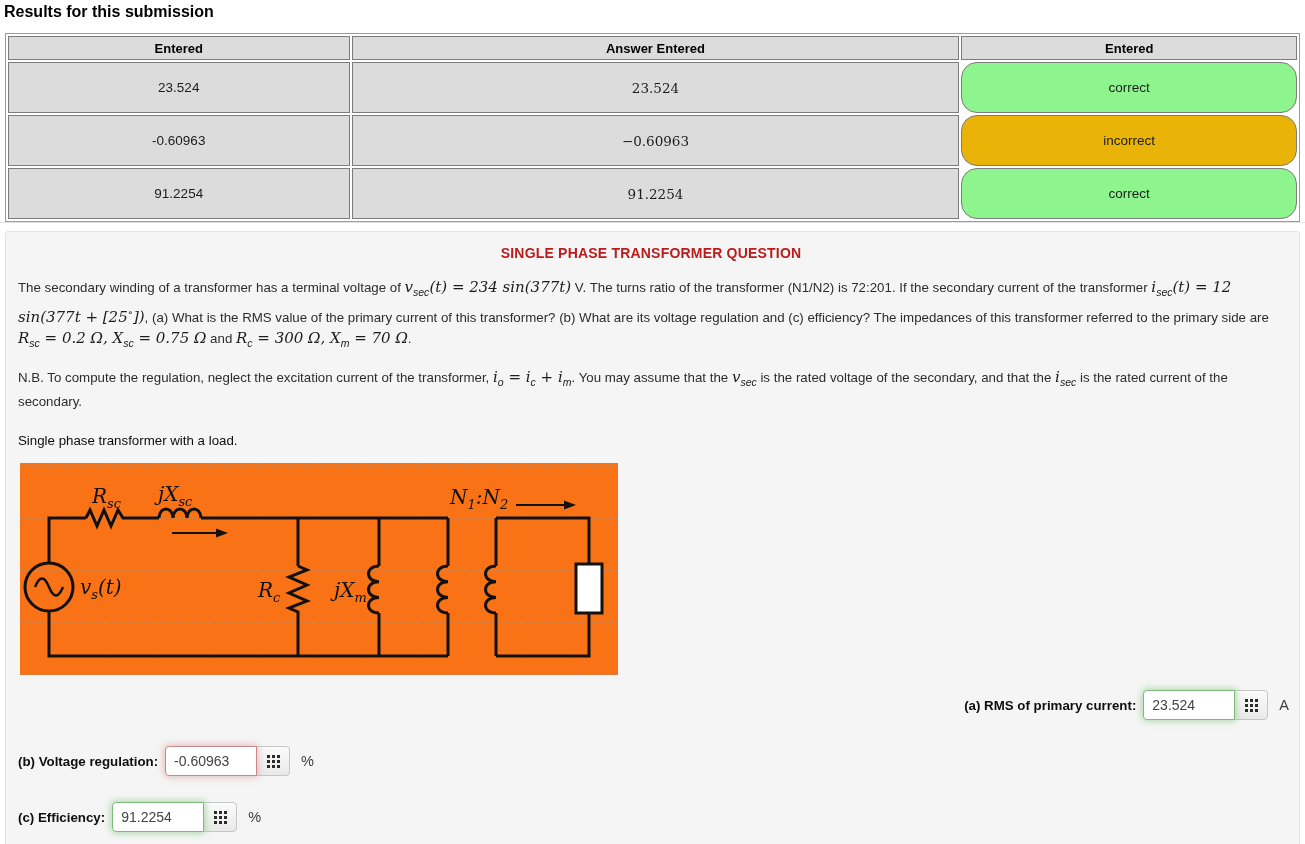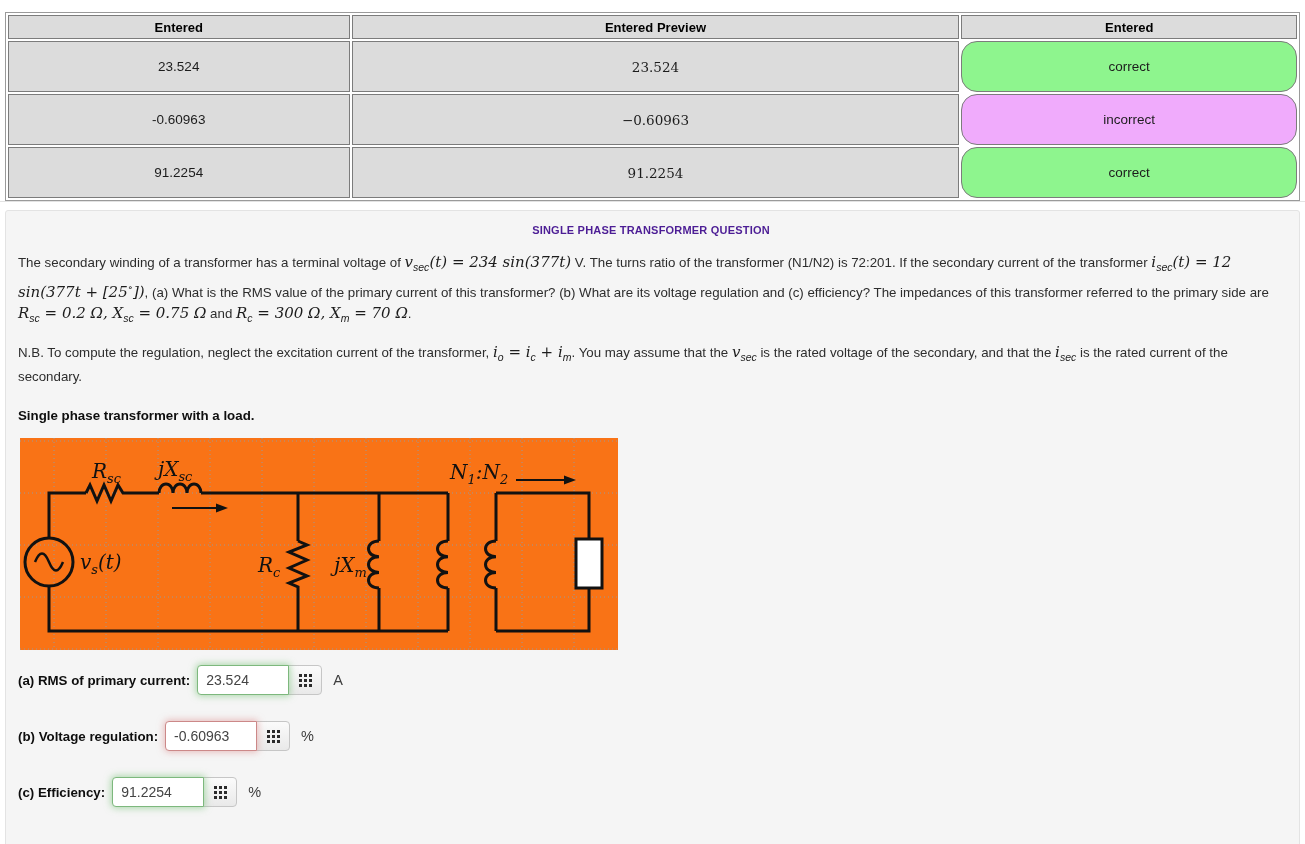--- a/index.html
+++ b/index.html
@@ -29,50 +29,50 @@
     text-align:center; vertical-align:middle;
     font-size:13.5px; color:#1c1c1c; padding:2px 6px;
   }
   td.cell-entered { background:#dcdcdc; }
   td.cell-preview {
     background:#dcdcdc;
     font-family:"DejaVu Serif", serif; font-size:17px; color:#101010;
   }
   td.cell-result { color:#1d3b5f; font-size:13.5px;border-radius:16px; }
   td.cell-result.correct   { background:#8ef58e; }
-  td.cell-result.incorrect { background:#f0abfc; }
+  td.cell-result.incorrect { background:#eab308; }
   
   .warning {
     color:#b0605c; font-size:13.5px;
     margin:15px 0 10px 5px;
   }
   hr.divider { border:none; border-top:1px solid #e3e3e3; margin:0 0 8px 0; }
   
   .question-box {
     margin:0 5px; background:#f5f5f5;
     border:1px solid #e3e3e3; border-radius:3px;
     padding:11px 10px 140px 7px;
   }
   .q-title {
-    text-align:center; font-weight:bold; font-size:11px; color:#4c1d95;
+    text-align:center; font-weight:bold; font-size:14px; color:#b91c1c;
     margin:2px 0 16px 0; letter-spacing:.2px;
   }
   .q-para { font-size:13.3px; line-height:20px; margin:0 0 14px 5px; color:#2d2d2d; }
   .seg-t  {}
   .seg-m  { font-family:"DejaVu Serif", serif; font-style:italic; font-size:15px; color:#1c1c1c; }
   .seg-sub{ font-family:Liberation Sans, sans-serif; font-style:italic; font-size:10.5px; vertical-align:-4px; color:#1c1c1c; }
   .seg-sup{ font-family:"DejaVu Serif", serif; font-size:10.5px; vertical-align:6px; color:#1c1c1c; }
-  .q-caption { font-weight:bold; font-size:13.3px; color:#0e0e0e; margin:21px 0 0 5px; }
+  .q-caption { font-weight:normal; font-size:13.3px; color:#0e0e0e; margin:21px 0 0 5px; }
   .circuit-wrap { background:#f97316; width:598px; height:212px; margin:15px 0 0 7px; }
   .clabel { font-family:"DejaVu Serif", serif; font-style:italic; font-size:20px; fill:#111; }
   .csub   { font-size:13px; }
   
   .answers { margin:15px 0 0 5px; }
   .answer-row { display:flex; align-items:center; height:30px; margin-top:26px; }
-  .answer-row:first-child { margin-top:0; }
+  .answer-row:first-child { margin-top:0;justify-content:flex-end; }
   .answer-label { font-weight:bold; font-size:13.3px; color:#0e0e0e; margin-right:7px; white-space:nowrap; }
   .input-group { display:inline-flex; align-items:stretch; }
   .answer-input {
     width:92px; height:30px; padding:0 8px;
     font-family:"Liberation Sans", sans-serif; font-size:14px; color:#444;
     border:1px solid #ccc; border-radius:4px 0 0 4px;
     background:#fff; outline:none; position:relative; z-index:1;
   }
   .answer-row.correct .answer-input {
     border-color:#7db87d; box-shadow:0 0 7px 1px rgba(102,187,102,.55);
@@ -86,31 +86,32 @@
     background:linear-gradient(#fbfbfb,#e9e9e9);
     display:flex; align-items:center; justify-content:center; cursor:pointer;
   }
   .unit { font-size:14.5px; color:#3d3d3d; margin-left:11px; }
 </style>
 </head>
 <body>
 
 <main>
 
+  <h2 class="page-title">Results for this submission</h2>
 
   <table class="results">
     <colgroup>
         <col style="width:343px">
         <col style="width:611px">
         <col style="width:337px">
       </colgroup>
     <thead>
       <tr>
         <th>Entered</th>
-        <th>Entered Preview</th>
+        <th>Answer Entered</th>
         <th>Entered</th>
       </tr>
     </thead>
     <tbody>
         <tr>
     <td class="cell-entered">23.524</td>
     <td class="cell-preview">23.524</td>
     <td class="cell-result correct">correct</td>
   </tr>
         <tr>

